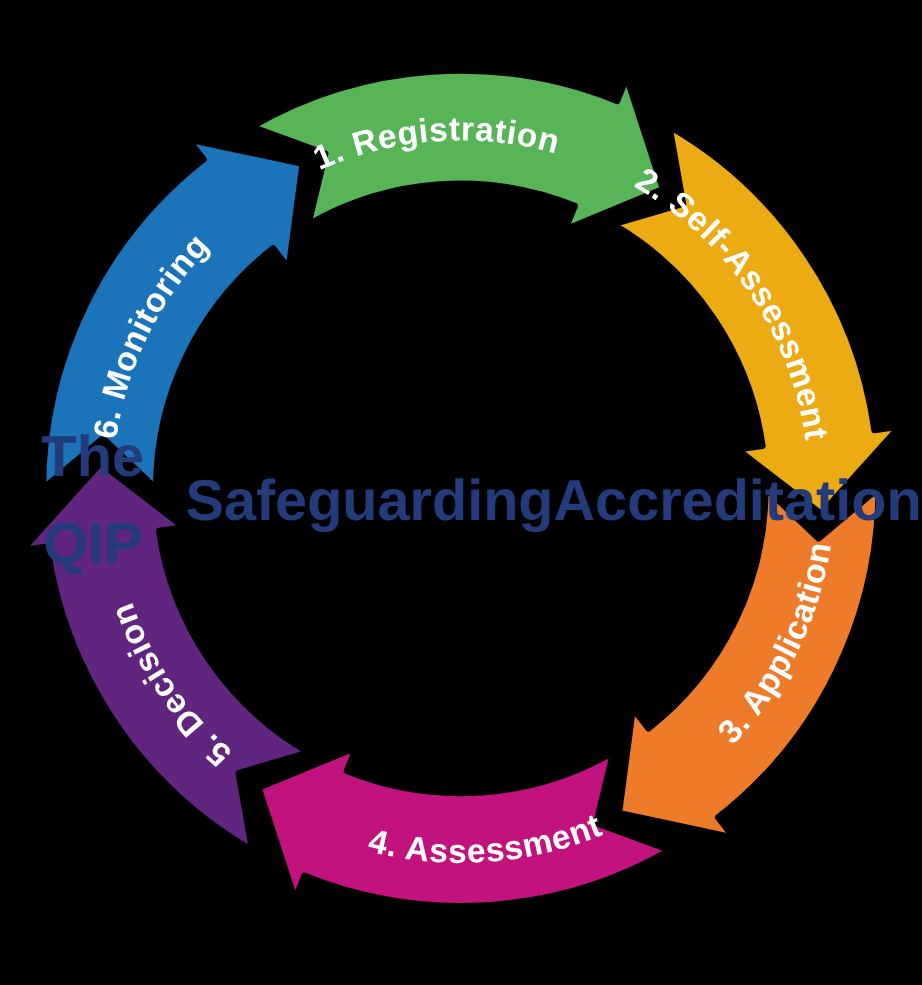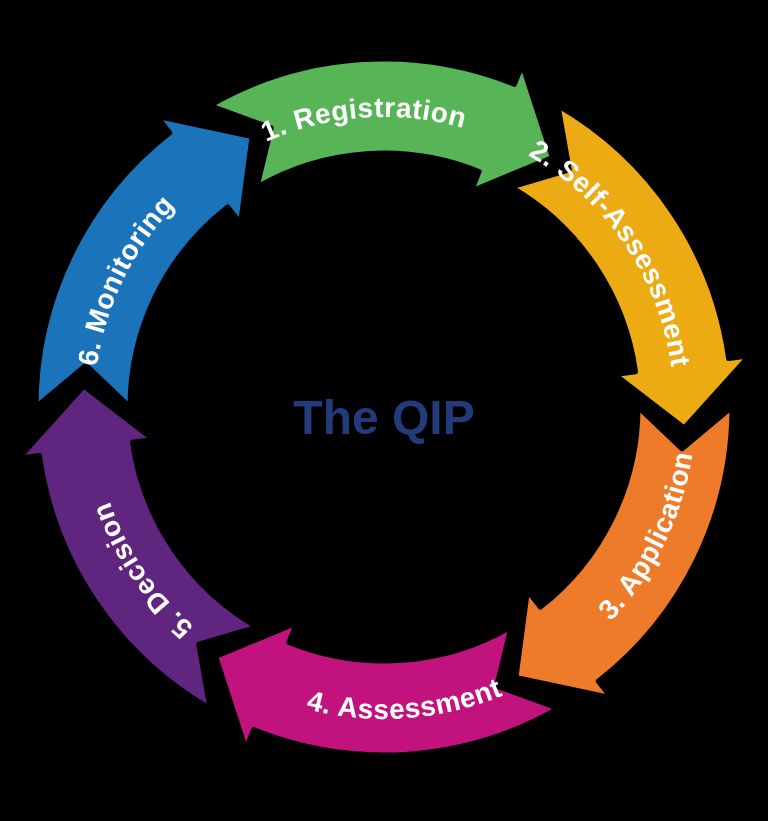--- a/index.html
+++ b/index.html
@@ -55,14 +55,16 @@
       <path d="M 210.00 105.62 A 348 348 0 0 1 514.36 84.34 L 522.23 64.87 L 552.32 157.46 L 471.28 190.97 L 479.15 171.50 A 254 254 0 0 0 257.00 187.03 L 271.24 127.92 Z" fill="#57b558" class="arrow"></path>
       <text class="seg-label" fill="#ffffff"><textPath href="#seg-textpath-1" xlink:href="#seg-textpath-1" startOffset="50%" text-anchor="middle">1. Registration</textPath></text>
       <text class="seg-label" fill="#ffffff"><textPath href="#seg-textpath-2" xlink:href="#seg-textpath-2" startOffset="50%" text-anchor="middle">2. Self-Assessment</textPath></text>
       <text class="seg-label" fill="#ffffff"><textPath href="#seg-textpath-3" xlink:href="#seg-textpath-3" startOffset="50%" text-anchor="middle">3. Application</textPath></text>
       <text class="seg-label" fill="#ffffff"><textPath href="#seg-textpath-4" xlink:href="#seg-textpath-4" startOffset="50%" text-anchor="middle">4. Assessment</textPath></text>
       <text class="seg-label" fill="#ffffff"><textPath href="#seg-textpath-5" xlink:href="#seg-textpath-5" startOffset="50%" text-anchor="middle">5. Decision</textPath></text>
       <text class="seg-label" fill="#ffffff"><textPath href="#seg-textpath-6" xlink:href="#seg-textpath-6" startOffset="50%" text-anchor="middle">6. Monitoring</textPath></text>
     </svg>
   <div class="center-title" style="color: rgb(35, 58, 123);">
     <div>The QIP</div>
+    <div>Safeguarding</div>
+    <div>Accreditation</div>
   </div>
 </div>
 
 </body></html>

